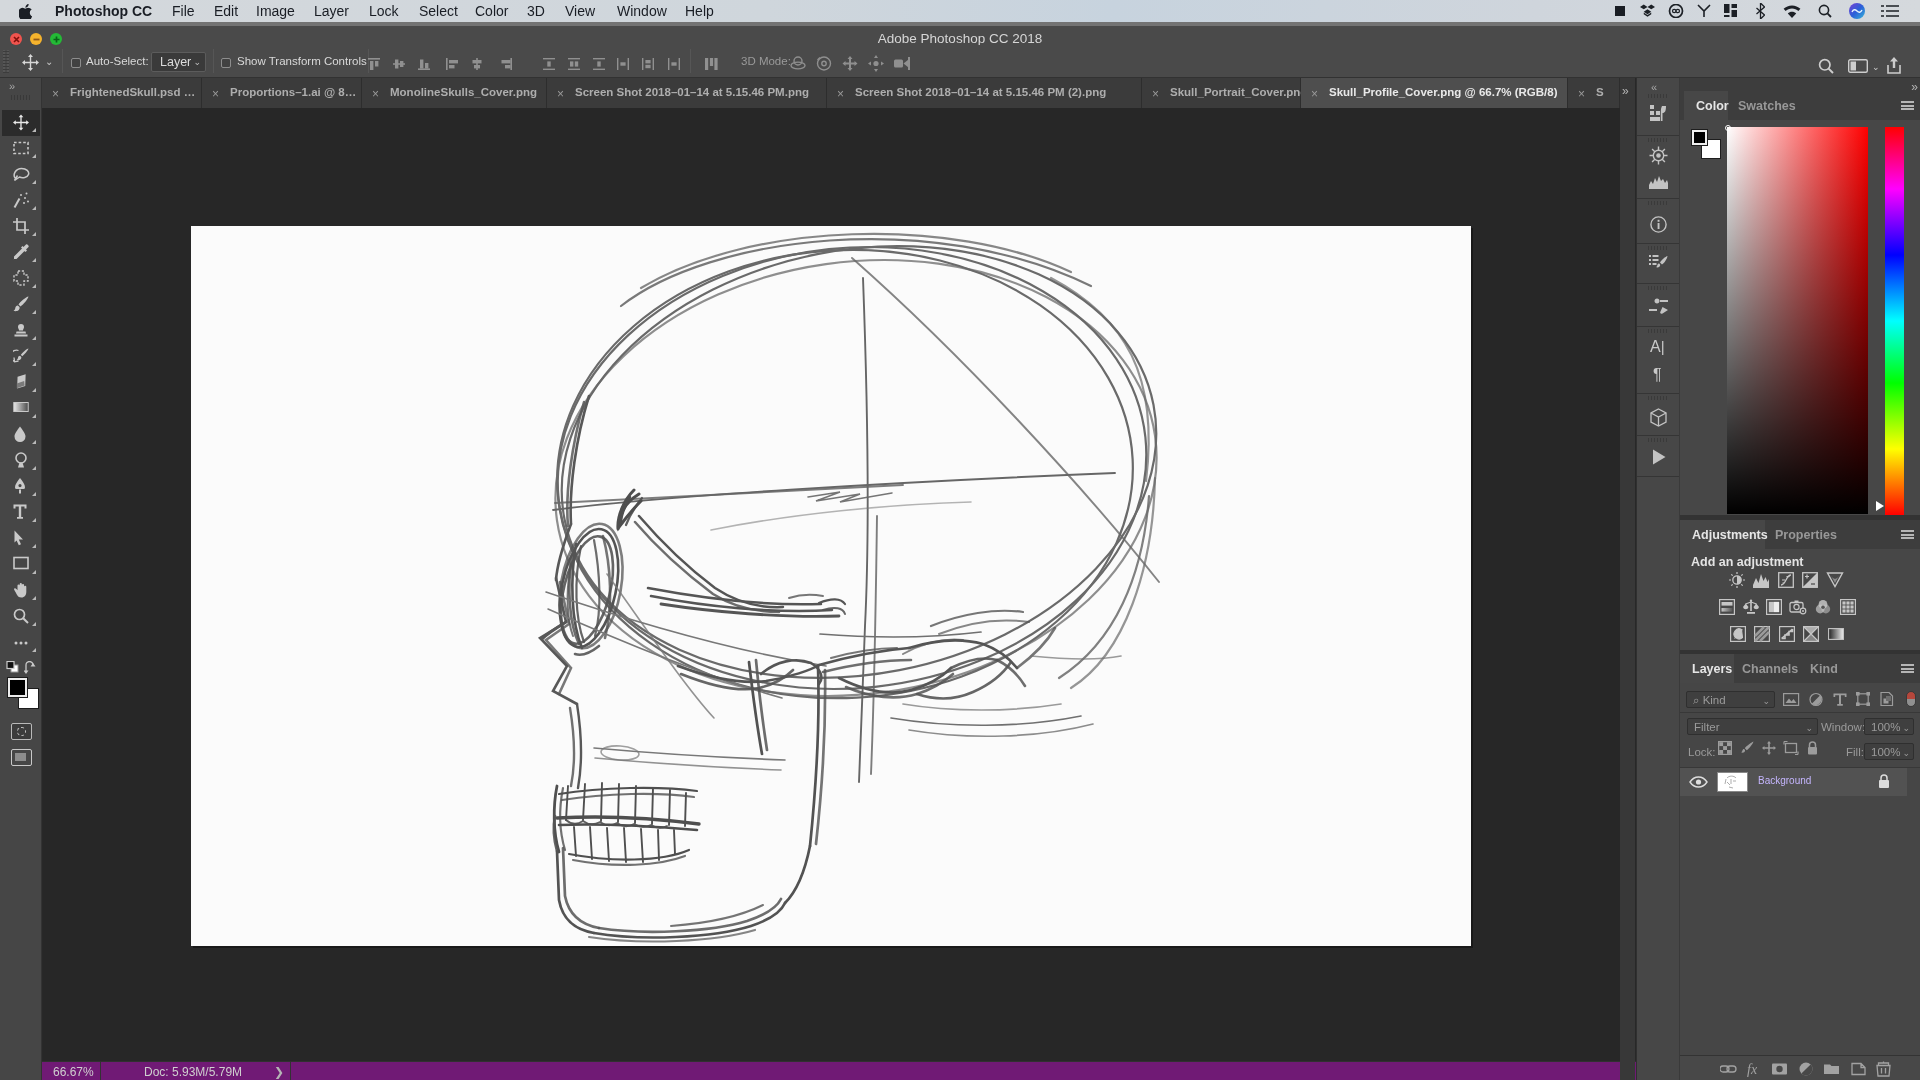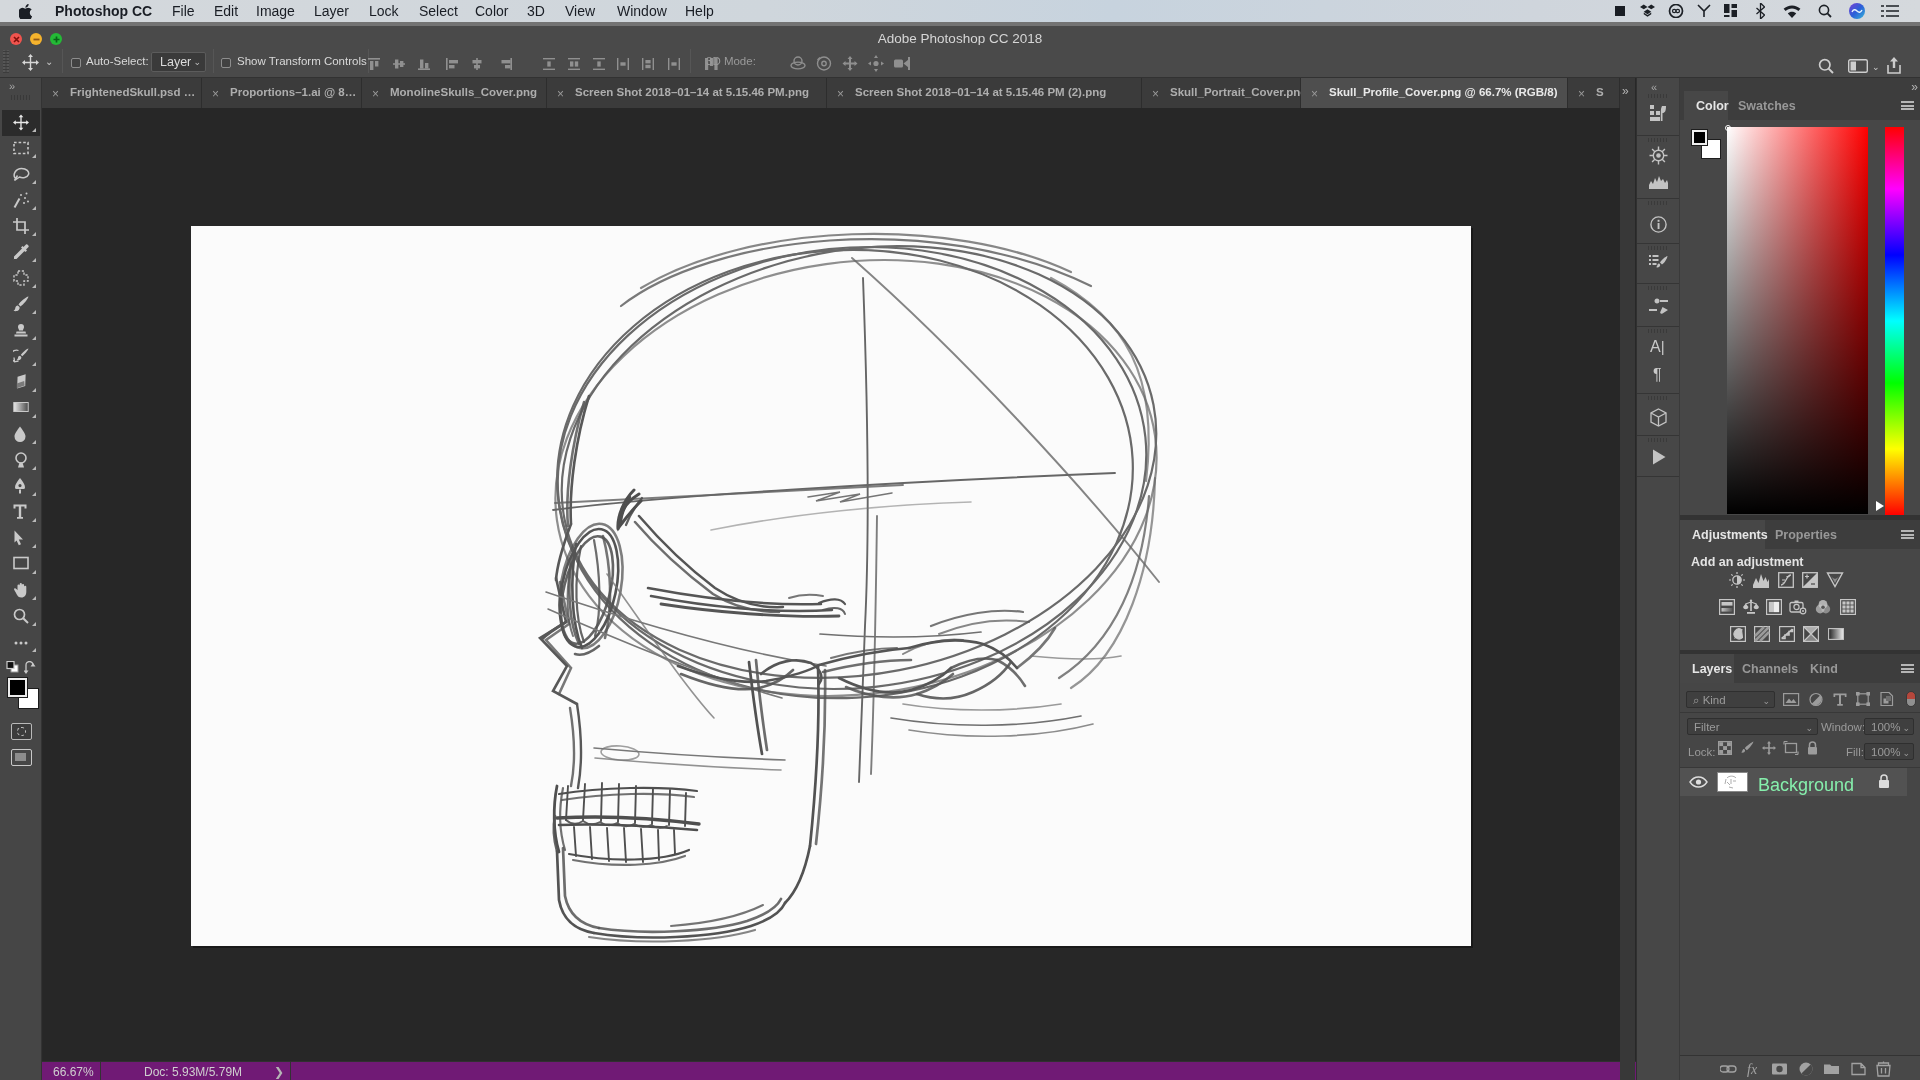--- a/index.html
+++ b/index.html
@@ -211,21 +211,21 @@
           <rect x="3.4" y="4.3" width="5.2" height="3.4"></rect>
         </g>
 
     <g transform="translate(337,0)">
           <rect x="0" y="0" width="3.2" height="12"></rect>
           <rect x="4.9" y="0" width="3.2" height="8"></rect>
           <rect x="9.4" y="0" width="3.2" height="12"></rect>
         </g>
   </svg>
   <div class="vsep" style="left:690px"></div>
-  <span class="obtxt graytxt" style="left:706px">3D Mode:</span>
+  <span class="obtxt graytxt" style="left:741px">3D Mode:</span>
   <svg class="abs" style="left:1818px;top:13px" width="16" height="16" viewBox="0 0 16 16">
         <circle cx="6.8" cy="6.8" r="5.2" fill="none" stroke="#cdcdcd" stroke-width="1.7"></circle>
         <path d="M10.6 10.6 L15 15" stroke="#cdcdcd" stroke-width="2"></path>
       </svg>
   <svg class="abs" style="left:1848px;top:14px" width="20" height="14" viewBox="0 0 20 14">
         <rect x="0.7" y="0.7" width="18.6" height="12.6" rx="1.5" fill="none" stroke="#cdcdcd" stroke-width="1.4"></rect>
         <rect x="2.5" y="2.5" width="5.5" height="9" fill="#cdcdcd"></rect>
       </svg>
   <span class="abs" style="left:1872px;top:17px;color:#cdcdcd;font-size:9px">⌄</span>
   <svg class="abs" style="left:1886px;top:12px" width="16" height="18" viewBox="0 0 16 18">
@@ -932,21 +932,21 @@
     <div class="abs" style="left:0;top:85px;width:227px;height:28px;background:#525252">
       <svg style="position:absolute;left:9px;top:8px" width="19" height="12" viewBox="0 0 19 12">
             <path fill="none" stroke="#dedede" stroke-width="1.4" d="M1 6 C3.5 2.2 6 1 9.5 1 C13 1 15.5 2.2 18 6 C15.5 9.8 13 11 9.5 11 C6 11 3.5 9.8 1 6 Z"></path>
             <circle cx="9.5" cy="6" r="2.6" fill="#dedede"></circle>
           </svg>
       <div style="position:absolute;left:37px;top:4px;width:31px;height:20px;background:#fff;border:1px solid #888"><svg width="29" height="18" viewBox="0 0 29 18">
               <g fill="none" stroke="#8a8a8a" stroke-width="0.7">
                 <path d="M9 5 C11 2.5 16 2.5 18 5 M8 6 L7 11 M9 9 L12 12 M13 6 L13 11 M15 8 L18 8 M11 14 L15 15"></path>
               </g>
             </svg></div>
-      <span style="position:absolute;left:78px;top:7px;color:#86efac;font-size:18px">Background</span>
+      <span style="position:absolute;left:78px;top:7px;color:#c4b5fd;font-size:10px">Background</span>
       <svg style="position:absolute;left:198px;top:6px" width="12" height="15" viewBox="0 0 12 15">
             <path fill="none" stroke="#dcdcdc" stroke-width="1.5" d="M3 6 V4 A3 3 0 0 1 9 4 V6"></path>
             <rect x="1" y="6" width="10" height="8" rx="1" fill="#dcdcdc"></rect>
           </svg>
     </div>
 
     <div class="abs" style="left:0;top:372px;width:241px;height:25px;background:#484848;border-top:1px solid #333">
       <svg style="position:absolute;left:40px;top:5px" width="180" height="16" viewBox="0 0 180 16" fill="none" stroke="#a2a2a2" stroke-width="1.3">
         <g>
               <rect x="0" y="5" width="9" height="6" rx="3"></rect>

